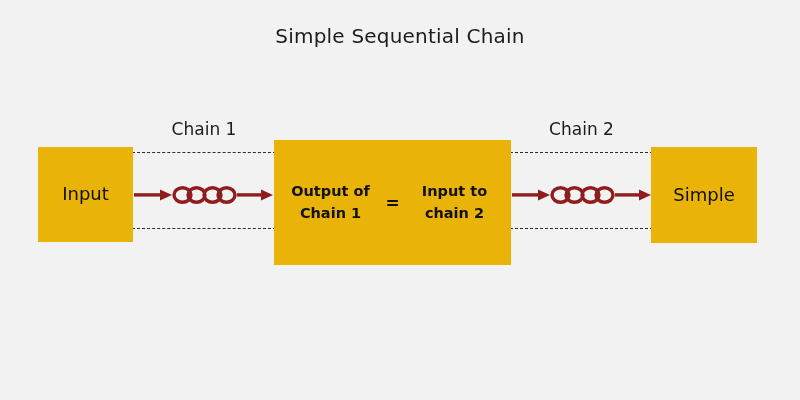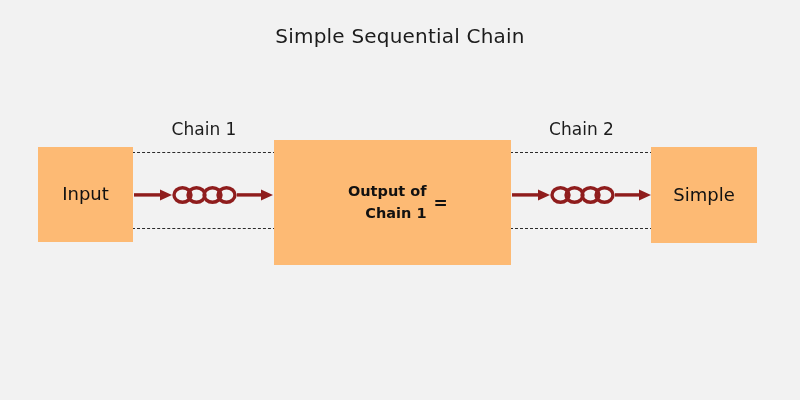--- a/index.html
+++ b/index.html
@@ -32,21 +32,21 @@
     text-align: center;
     font-size: 20px;
     font-weight: 400;
     color: #1c1c1c;
     letter-spacing: 0.2px;
   }
 
   
   .box {
     position: absolute;
-    background: #fdba74;
+    background: #eab308;
     display: flex;
     align-items: center;
     justify-content: center;
     box-sizing: border-box;
   }
   .box-label {
     font-size: 18px;
     color: #111111;
     font-weight: 400;
     text-align: center;
@@ -73,21 +73,21 @@
     flex-direction: row;
     align-items: center;
     justify-content: center;
     gap: 0px;
   }
 
   .mid-cell {
     font-size: 14.5px;
     font-weight: bold;
     color: #111111;
-    text-align: right;
+    text-align: center;
     line-height: 1.45;
     width: 96px;
   }
   .mid-eq {
     font-size: 17px;
     font-weight: bold;
     color: #111111;
     width: 28px;
     text-align: center;
   }
@@ -144,20 +144,24 @@
   <div class="box" id="box-input">
     <span class="box-label">Input</span>
   </div>
 
   <div class="box" id="box-middle">
     <span class="mid-cell">
       <span>Output of</span><br>
       <span>Chain 1</span>
     </span>
     <span class="mid-eq">=</span>
+    <span class="mid-cell">
+      <span>Input to</span><br>
+      <span>chain 2</span>
+    </span>
   </div>
 
   <div class="box" id="box-output">
     <span class="box-label">Simple</span>
   </div>
 
   <div class="chain-graphic" id="graphic-chain1">
     <svg width="140" height="34" viewBox="0 0 140 34" xmlns="http://www.w3.org/2000/svg">
       <g fill="#8f1d1d" stroke="none">
         <rect x="0" y="15.2" width="28" height="3.4"></rect>

